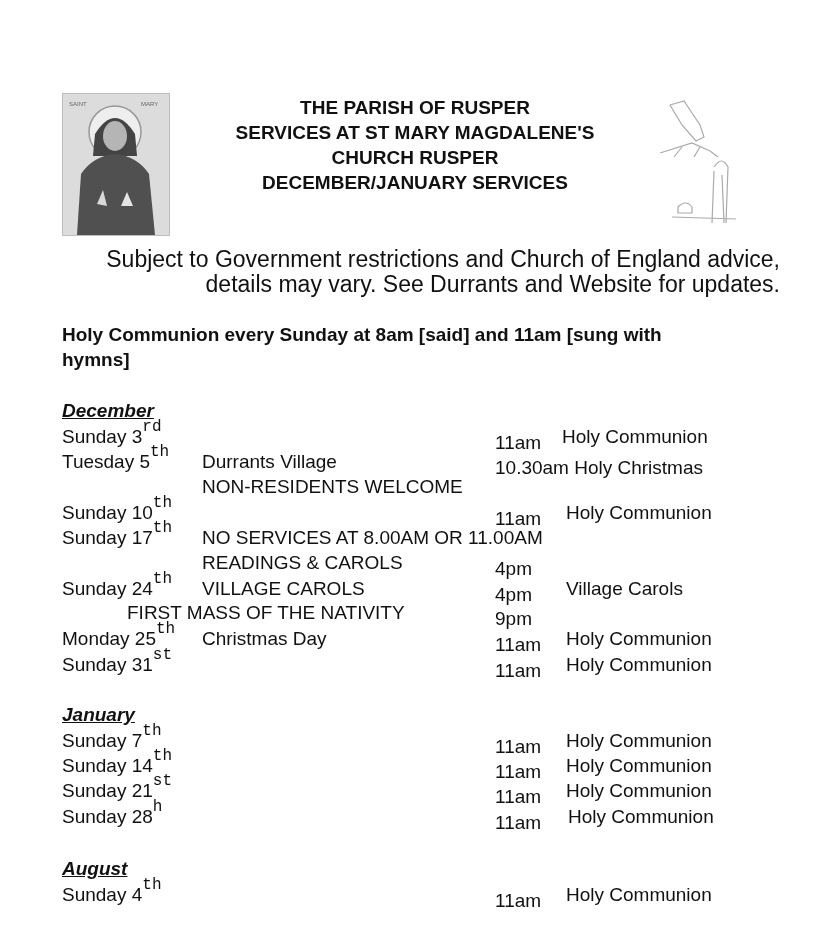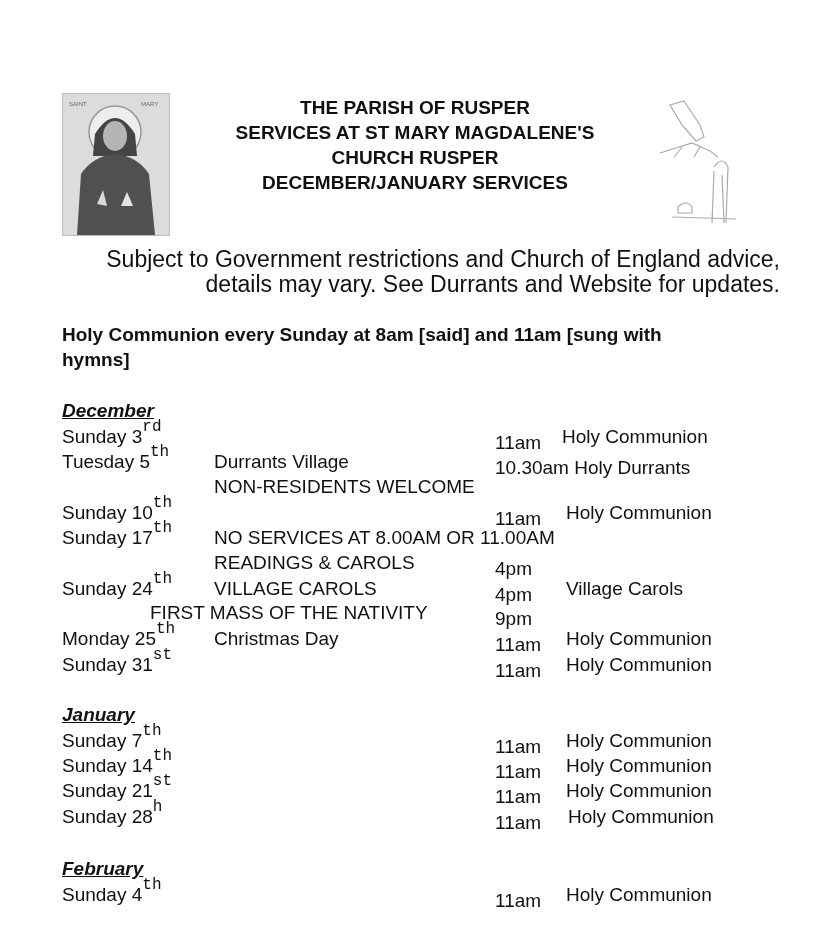--- a/index.html
+++ b/index.html
@@ -10,21 +10,21 @@
   .icon-right { position:absolute; left:652px; top:95px; width:100px; height:130px; }
   .title { position:absolute; left:160px; width:510px; text-align:center;
     font-weight:bold; font-size:19px; line-height:25px; top:95px; }
   .intro { position:absolute; left:60px; width:720px; text-align:right;
     font-size:23px; line-height:25px; top:247px; }
   .banner { position:absolute; left:62px; top:322px; width:720px; font-weight:bold;
     font-size:19px; line-height:25px; }
   .row { position:absolute; left:62px; height:25px; font-size:19px; line-height:25px; width:740px; }
   .row span { position:absolute; white-space:nowrap; }
   .c-date { left:0; }
-  .c-note { left:152px; }
+  .c-note { left:140px; }
   .c-time { left:433px;margin-top:6px; }
   .c-svc { left:504px; }
   .bold { font-weight:normal; }
   .month { font-weight:bold; text-decoration:underline;font-style:italic; }
   sup { font-size:16px; vertical-align:top; position:relative; top:-2px; line-height:10px;font-family:Liberation Mono, monospace; }
 </style>
 </head>
 <body>
 
 <div class="icon-left">
@@ -78,21 +78,21 @@
 
 <div class="row" style="top:424px">
   <span class="c-date"><span style="position:static">Sunday 3</span><sup>rd</sup></span>
   <span class="c-time">11am</span>
   <span class="c-svc" style="left:500px">Holy Communion</span>
 </div>
 
 <div class="row" style="top:449px">
   <span class="c-date"><span style="position:static">Tuesday 5</span><sup>th</sup></span>
   <span class="c-note">Durrants Village</span>
-  <span class="c-time">10.30am Holy Durrants</span>
+  <span class="c-time">10.30am Holy Christmas</span>
 </div>
 
 <div class="row" style="top:474px">
   <span class="c-note bold">NON-RESIDENTS WELCOME</span>
 </div>
 
 <div class="row" style="top:500px">
   <span class="c-date"><span style="position:static">Sunday 10</span><sup>th</sup></span>
   <span class="c-time">11am</span>
   <span class="c-svc">Holy Communion</span>
@@ -109,21 +109,21 @@
 </div>
 
 <div class="row" style="top:576px">
   <span class="c-date"><span style="position:static">Sunday 24</span><sup>th</sup></span>
   <span class="c-note">VILLAGE CAROLS</span>
   <span class="c-time">4pm</span>
   <span class="c-svc">Village Carols</span>
 </div>
 
 <div class="row" style="top:600px">
-  <span class="c-note" style="left:88px">FIRST MASS OF THE NATIVITY</span>
+  <span class="c-note" style="left:65px">FIRST MASS OF THE NATIVITY</span>
   <span class="c-time">9pm</span>
 </div>
 
 <div class="row" style="top:626px">
   <span class="c-date"><span style="position:static">Monday 25</span><sup>th</sup></span>
   <span class="c-note">Christmas Day</span>
   <span class="c-time">11am</span>
   <span class="c-svc">Holy Communion</span>
 </div>
 
@@ -152,19 +152,19 @@
   <span class="c-time">11am</span>
   <span class="c-svc">Holy Communion</span>
 </div>
 <div class="row" style="top:804px">
   <span class="c-date"><span style="position:static">Sunday 28</span><sup>h</sup></span>
   <span class="c-time">11am</span>
   <span class="c-svc" style="left:506px">Holy Communion</span>
 </div>
 
 <div class="row" style="top:856px">
-  <span class="c-date month">February</span>
+  <span class="c-date month">August</span>
 </div>
 <div class="row" style="top:882px">
   <span class="c-date"><span style="position:static">Sunday 4</span><sup>th</sup></span>
   <span class="c-time">11am</span>
   <span class="c-svc">Holy Communion</span>
 </div>
 
 </body></html>

